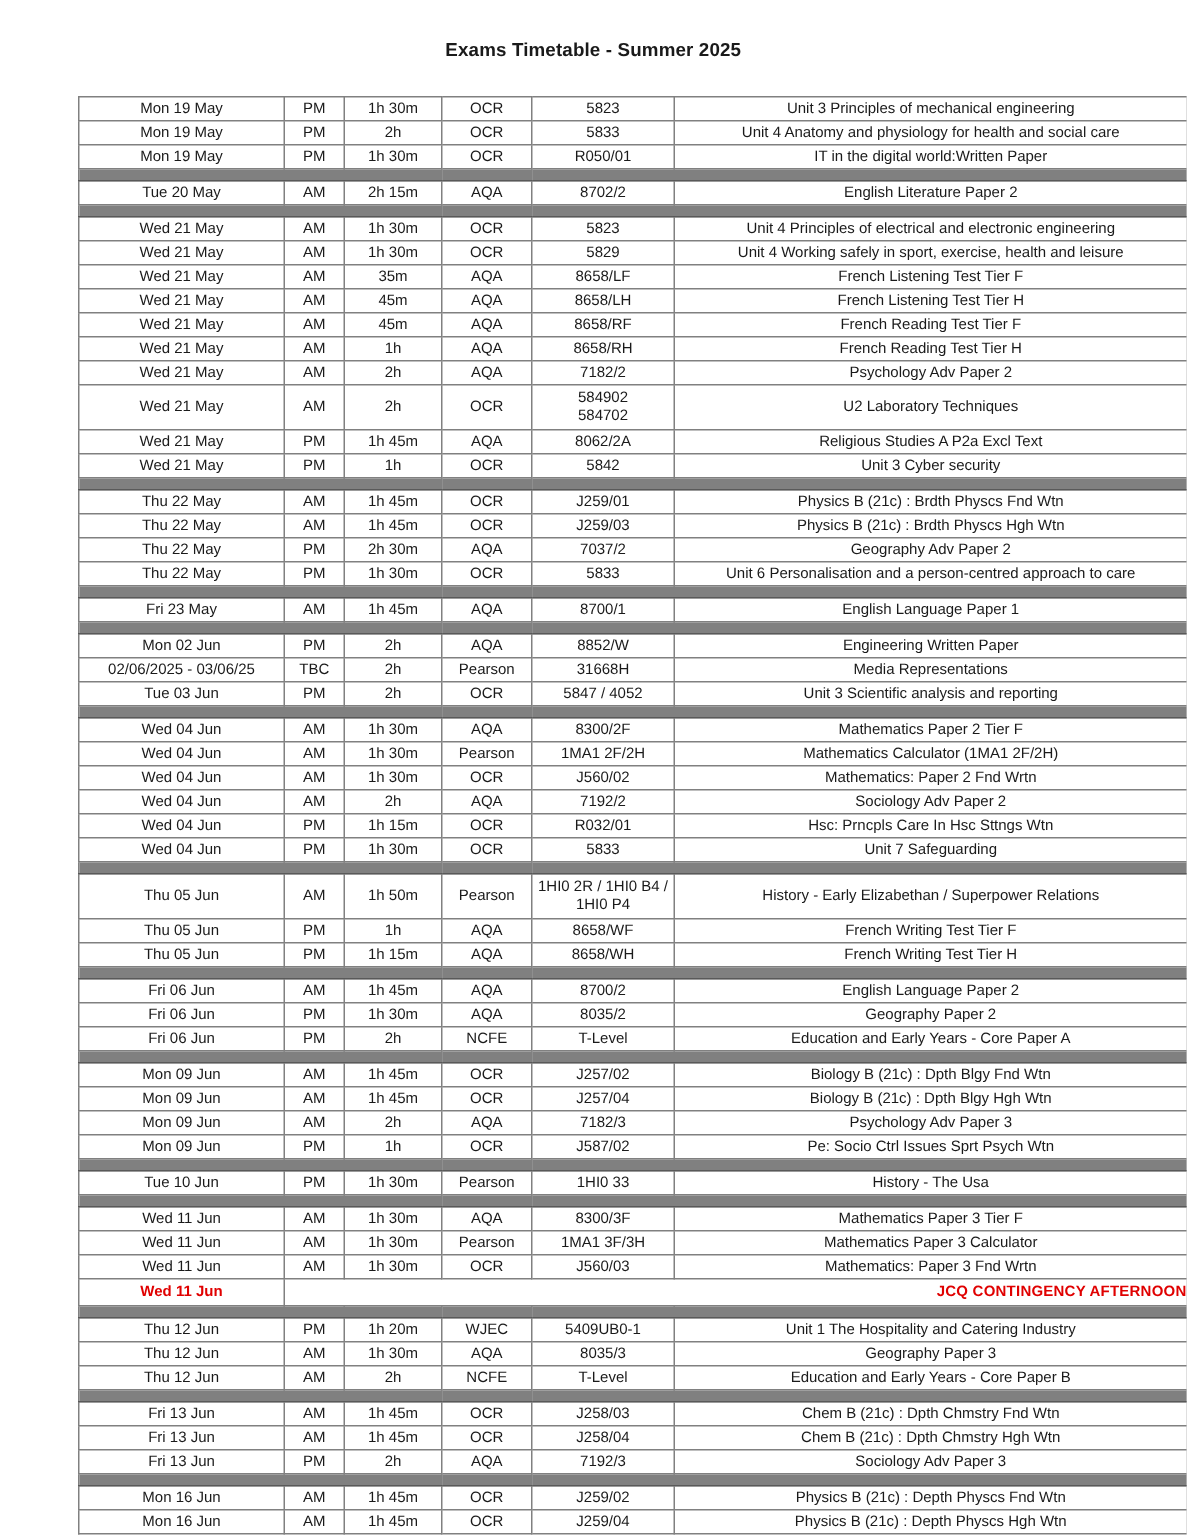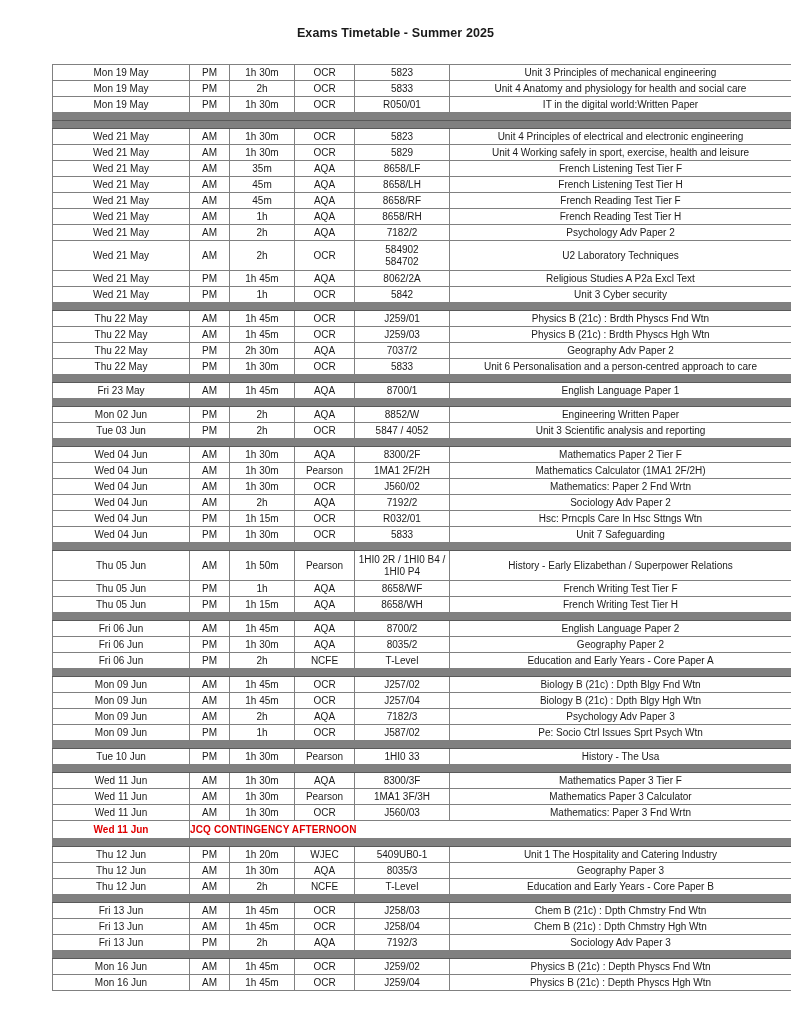--- a/index.html
+++ b/index.html
@@ -81,21 +81,21 @@
   }
   tr.contingency-row td {
     height: 17px;
     font-weight: bold;
     color: #e00000;
   }
   tr.contingency-row td.cell-date {
     text-align: center;
   }
   tr.contingency-row td.cell-contingency {
-    text-align: left;
+    text-align: right;
     letter-spacing: 0.15px;
   }
   tr.tall-row td { height: 29px; }
 </style>
 </head>
 <body>
 
 <div id="page">
 
   <div id="doc-title">Exams Timetable - Summer 2025</div>
@@ -136,20 +136,28 @@
             <td class="cell-desc">IT in the digital world:Written Paper</td>
           </tr>
           <tr class="sep-row">
             <td></td>
             <td></td>
             <td></td>
             <td></td>
             <td></td>
             <td></td>
           </tr>
+          <tr class="exam-row">
+            <td class="cell-date">Tue 20 May</td>
+            <td class="cell-sess">AM</td>
+            <td class="cell-dur">2h 15m</td>
+            <td class="cell-board">AQA</td>
+            <td class="cell-code">8702/2</td>
+            <td class="cell-desc">English Literature Paper 2</td>
+          </tr>
           <tr class="sep-row">
             <td></td>
             <td></td>
             <td></td>
             <td></td>
             <td></td>
             <td></td>
           </tr>
           <tr class="exam-row">
             <td class="cell-date">Wed 21 May</td>
@@ -298,20 +306,28 @@
             <td></td>
             <td></td>
           </tr>
           <tr class="exam-row">
             <td class="cell-date">Mon 02 Jun</td>
             <td class="cell-sess">PM</td>
             <td class="cell-dur">2h</td>
             <td class="cell-board">AQA</td>
             <td class="cell-code">8852/W</td>
             <td class="cell-desc">Engineering Written Paper</td>
+          </tr>
+          <tr class="exam-row">
+            <td class="cell-date">02/06/2025 - 03/06/25</td>
+            <td class="cell-sess">TBC</td>
+            <td class="cell-dur">2h</td>
+            <td class="cell-board">Pearson</td>
+            <td class="cell-code">31668H</td>
+            <td class="cell-desc">Media Representations</td>
           </tr>
           <tr class="exam-row">
             <td class="cell-date">Tue 03 Jun</td>
             <td class="cell-sess">PM</td>
             <td class="cell-dur">2h</td>
             <td class="cell-board">OCR</td>
             <td class="cell-code">5847 / 4052</td>
             <td class="cell-desc">Unit 3 Scientific analysis and reporting</td>
           </tr>
           <tr class="sep-row">

